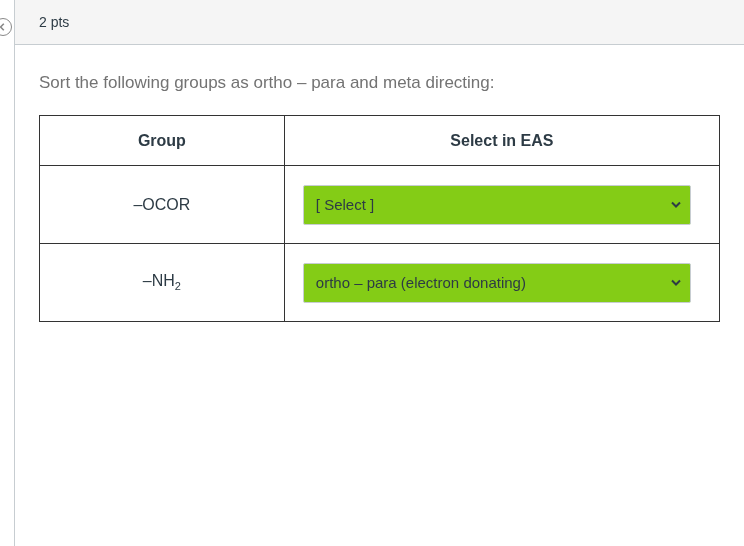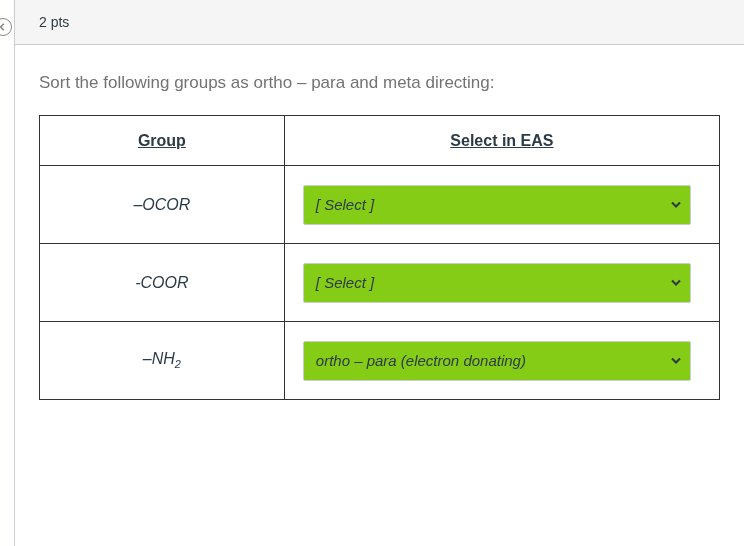--- a/index.html
+++ b/index.html
@@ -50,26 +50,24 @@
       border: 1px solid #333;
       padding: 0;
       vertical-align: middle;
     }
     table.quiz-table th {
       font-size: 16px;
       font-weight: 700;
       text-align: center;
       height: 50px;
       color: #2d3b45;
-      text-decoration: underline;
     }
     table.quiz-table td {
       height: 78px;
       text-align: center;
-      font-style: italic;
     }
     .group-cell {
       font-size: 16px;
       color: #2d3b45;
       font-weight: 400;
       white-space: nowrap;
     }
     .group-cell sub {
       font-size: 11px;
       vertical-align: sub;
@@ -160,35 +158,20 @@
       </colgroup>
       <thead>
         <tr>
           <th>Group</th>
           <th>Select in EAS</th>
         </tr>
       </thead>
       <tbody>
         <tr>
           <td><span class="group-cell">–OCOR</span></td>
-          <td>
-            <div class="select-wrap">
-              <div class="pseudo-select">
-                <span>[ Select ]</span>
-                <span class="chevron">
-                  <svg viewBox="0 0 12 12">
-                      <polyline points="2,4 6,8 10,4"></polyline>
-                    </svg>
-                </span>
-              </div>
-            </div>
-          </td>
-        </tr>
-        <tr>
-          <td><span class="group-cell">-COOR</span></td>
           <td>
             <div class="select-wrap">
               <div class="pseudo-select">
                 <span>[ Select ]</span>
                 <span class="chevron">
                   <svg viewBox="0 0 12 12">
                       <polyline points="2,4 6,8 10,4"></polyline>
                     </svg>
                 </span>
               </div>

